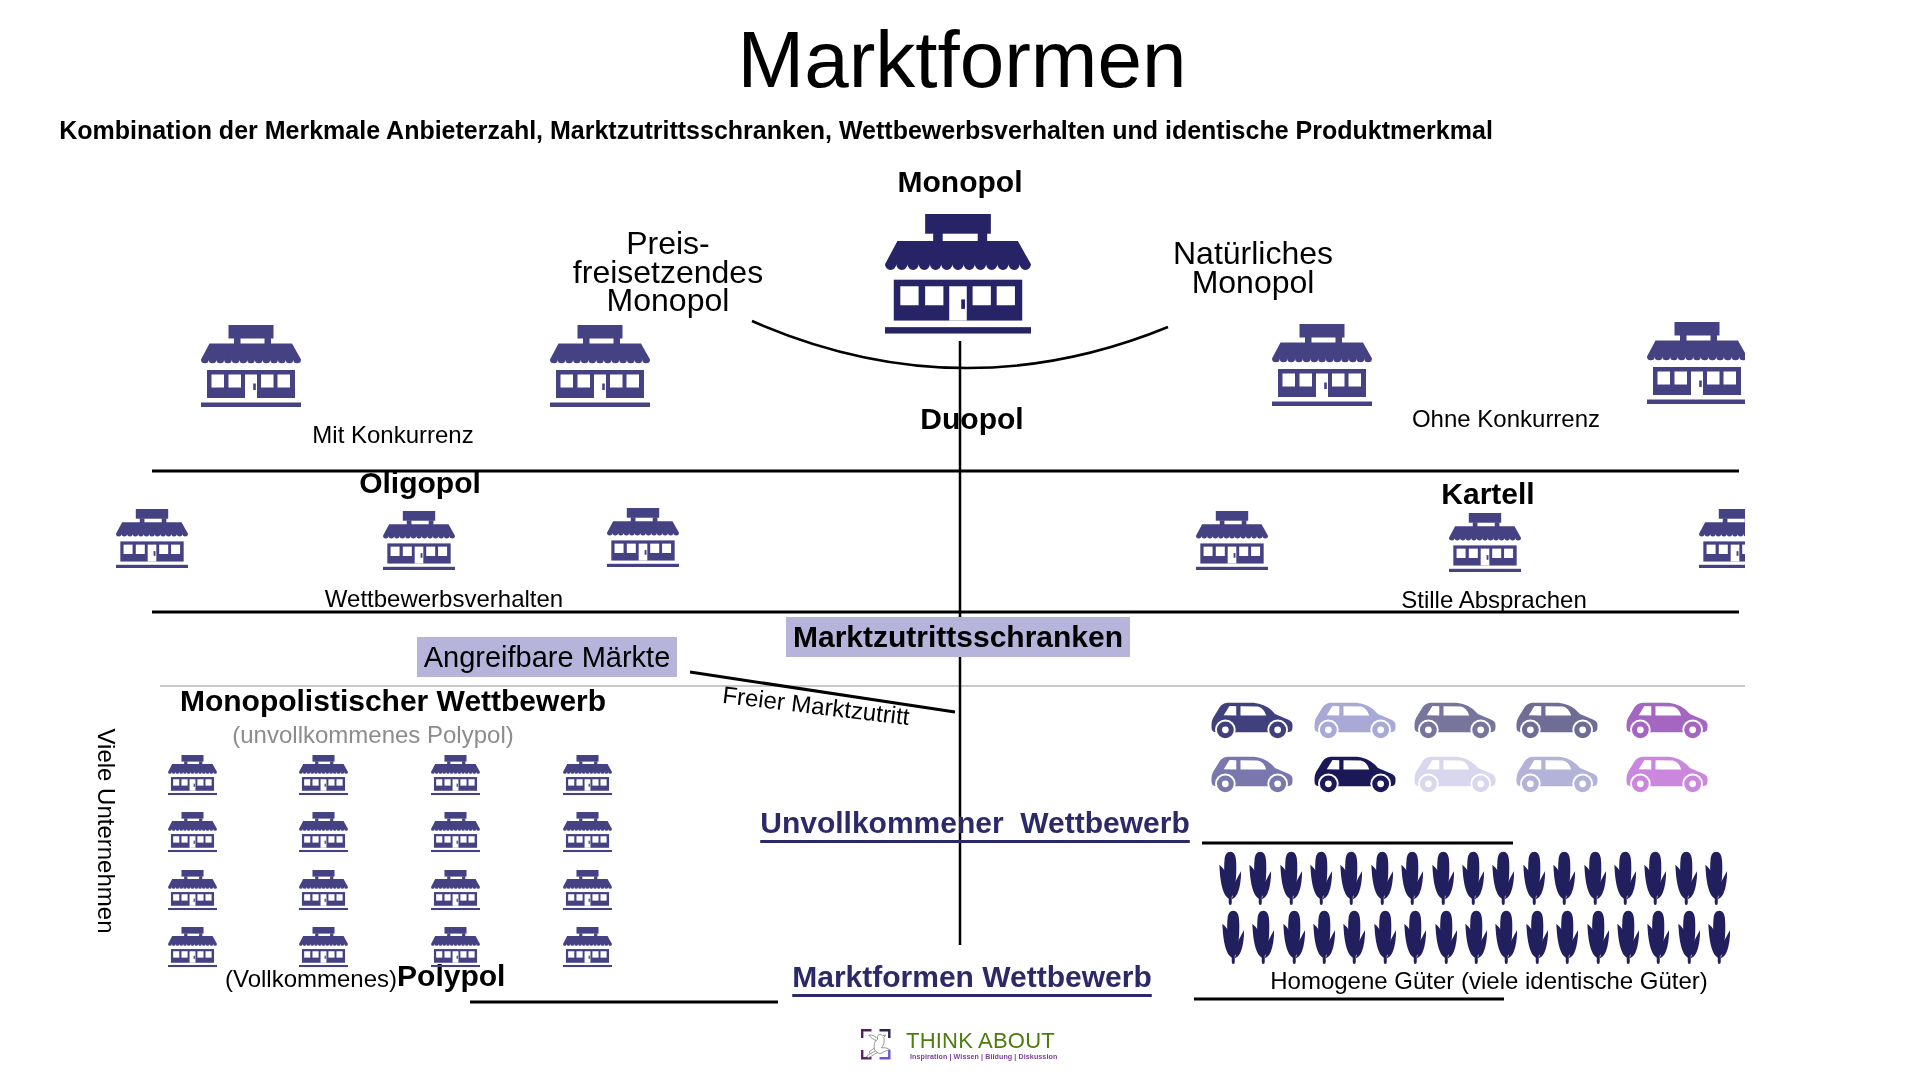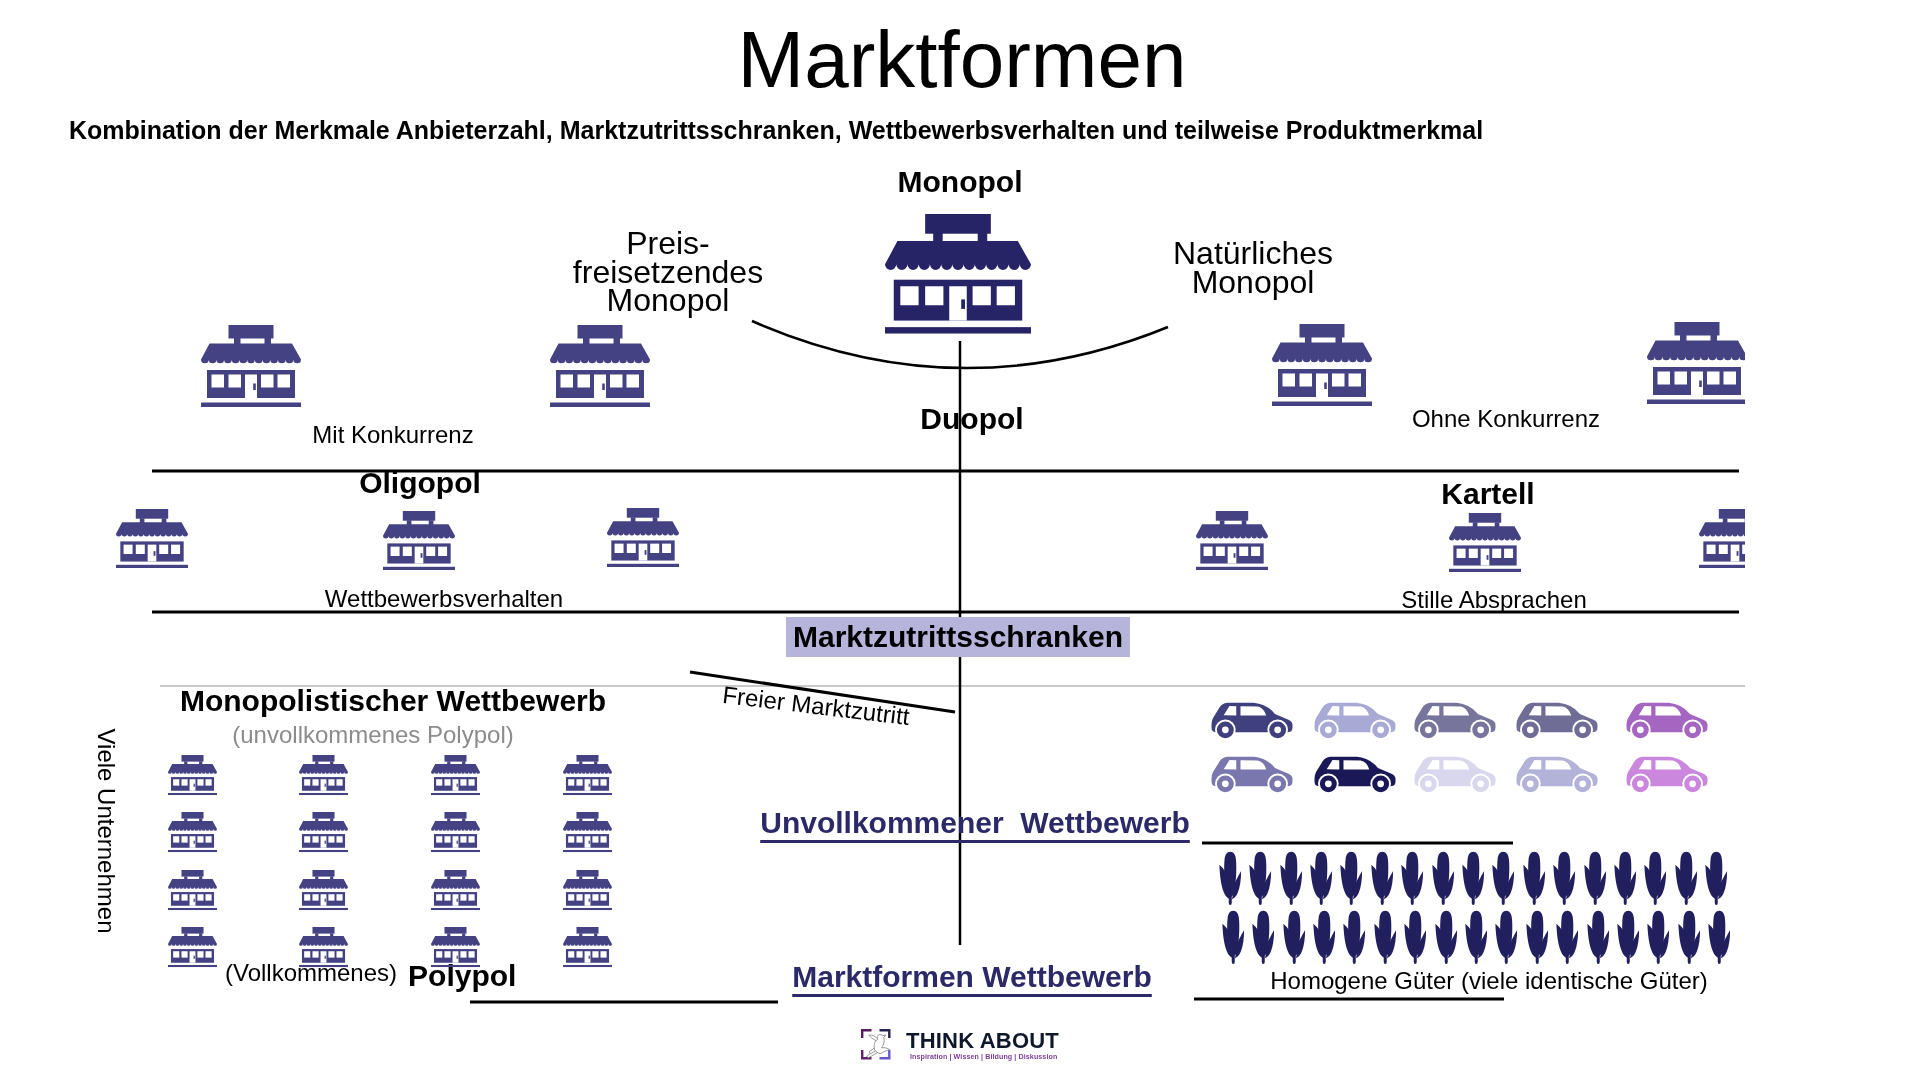--- a/index.html
+++ b/index.html
@@ -12,21 +12,21 @@
   .h30{font-size:30px;line-height:36px;font-weight:700;}
   .lab{font-size:24px;line-height:30px;font-weight:400;}
   .lab-ml{font-size:32px;line-height:28.5px;font-weight:400;white-space:pre-line;}
   .hl{background:#b6b4da;}
   .hlbox{display:flex;align-items:center;justify-content:center;}
   .navy{color:#2b2968;text-decoration:underline;text-decoration-thickness:3px;text-underline-offset:7px;}
   .gray{color:#8c8c8c;}
   .rot90{transform:translate(-50%,-50%) rotate(90deg);}
   .lines-layer{position:absolute;left:0;top:0;}
   svg.icon{position:absolute;overflow:visible;}
-  .logo-brand{font-size:22px;line-height:22px;letter-spacing:0.2px;color:#0f172a;font-weight:700;}
+  .logo-brand{font-size:22px;line-height:22px;letter-spacing:0.2px;color:#4d7c0f;font-weight:400;}
   .logo-tag{font-size:7.1px;line-height:9px;letter-spacing:0.1px;font-weight:700;color:#7c3f98;}
 </style>
 </head>
 <body>
 
 <div class="canvas">
 
   <svg width="0" height="0" style="position:absolute" aria-hidden="true">
     <defs>
       <symbol id="sym-store" viewBox="0 0 100 82">
@@ -81,21 +81,21 @@
     <line x1="160" y1="686" x2="1745" y2="686" stroke="#c9c9c9" stroke-width="2"></line>
     <line x1="960" y1="341" x2="960" y2="945" stroke="#000" stroke-width="2.5"></line>
     <path d="M752,321 Q960,412 1168,327" fill="none" stroke="#000" stroke-width="2.5"></path>
     <line x1="690" y1="672" x2="955" y2="712" stroke="#000" stroke-width="3"></line>
     <line x1="1202" y1="843" x2="1513" y2="843" stroke="#000" stroke-width="3"></line>
     <line x1="1194" y1="999" x2="1504" y2="999" stroke="#000" stroke-width="3"></line>
     <line x1="470" y1="1002" x2="778" y2="1002" stroke="#000" stroke-width="3"></line>
   </svg>
 
   <div class="abs cx title" style="left:962px;top:20px;">Marktformen</div>
-  <div class="abs cx subtitle" style="left:776px;top:115px;">Kombination der Merkmale Anbieterzahl, Marktzutrittsschranken, Wettbewerbsverhalten und teilweise Produktmerkmal</div>
+  <div class="abs cx subtitle" style="left:776px;top:115px;">Kombination der Merkmale Anbieterzahl, Marktzutrittsschranken, Wettbewerbsverhalten und identische Produktmerkmal</div>
 
   <div class="abs cx h30" style="left:960px;top:164px;">Monopol</div>
   <div class="abs cx lab-ml" style="left:668px;top:229px;">Preis-
 freisetzendes
 Monopol</div>
   <div class="abs cx lab-ml" style="left:1253px;top:239px;">Natürliches
 Monopol</div>
 
   <div class="abs cx lab" style="left:393px;top:420px;">Mit Konkurrenz</div>
   <div class="abs cx h30" style="left:960px;top:401px;margin-left:12px;">Duopol</div>
@@ -103,29 +103,32 @@
 
   <div class="abs cx h30" style="left:420px;top:465px;">Oligopol</div>
   <div class="abs cx h30" style="left:1488px;top:476px;">Kartell</div>
 
   <div class="abs cx lab" style="left:428px;top:584px;margin-left:16px;">Wettbewerbsverhalten</div>
   <div class="abs cx lab" style="left:1494px;top:585px;">Stille Absprachen</div>
 
   <div class="abs hl hlbox h30" style="left:786px;top:617px;width:344px;height:40px;">
     <span>Marktzutrittsschranken</span>
   </div>
+  <div class="abs hl hlbox" style="left:417px;top:637px;width:260px;height:40px;font-size:29px;">
+    <span>Angreifbare Märkte</span>
+  </div>
 
   <div class="abs" style="left:816px;top:706px;font-size:24px;line-height:24px;transform:translate(-50%,-50%) rotate(6.8deg);white-space:pre;">Freier Marktzutritt</div>
 
   <div class="abs cx lab gray" style="left:373px;top:720px;">(unvollkommenes Polypol)</div>
   <div class="abs cx h30" style="left:393px;top:683px;">Monopolistischer Wettbewerb</div>
 
   <div class="abs rot90 lab" style="left:106px;top:831px;">Viele Unternehmen</div>
 
-  <div class="abs" style="left:225px;top:958px;display:flex;align-items:flex-start;gap:11px;white-space:pre;">
+  <div class="abs" style="left:225px;top:958px;display:flex;align-items:flex-end;gap:0;white-space:pre;">
     <span class="lab">(Vollkommenes)</span><span style="font-size:30px;line-height:36px;font-weight:700;">Polypol</span>
   </div>
 
   <div class="abs cx h30 navy" style="left:975px;top:805px;">Unvollkommener  Wettbewerb</div>
 
   <div class="abs cx h30 navy" style="left:972px;top:959px;">Marktformen Wettbewerb</div>
   <div class="abs cx lab" style="left:1489px;top:966px;">Homogene Güter (viele identische Güter)</div>
 
   <div id="icon-layer">
       <svg class="icon" width="146" height="119.72" style="left:885.0px;top:214.1px;fill:#262366;">

